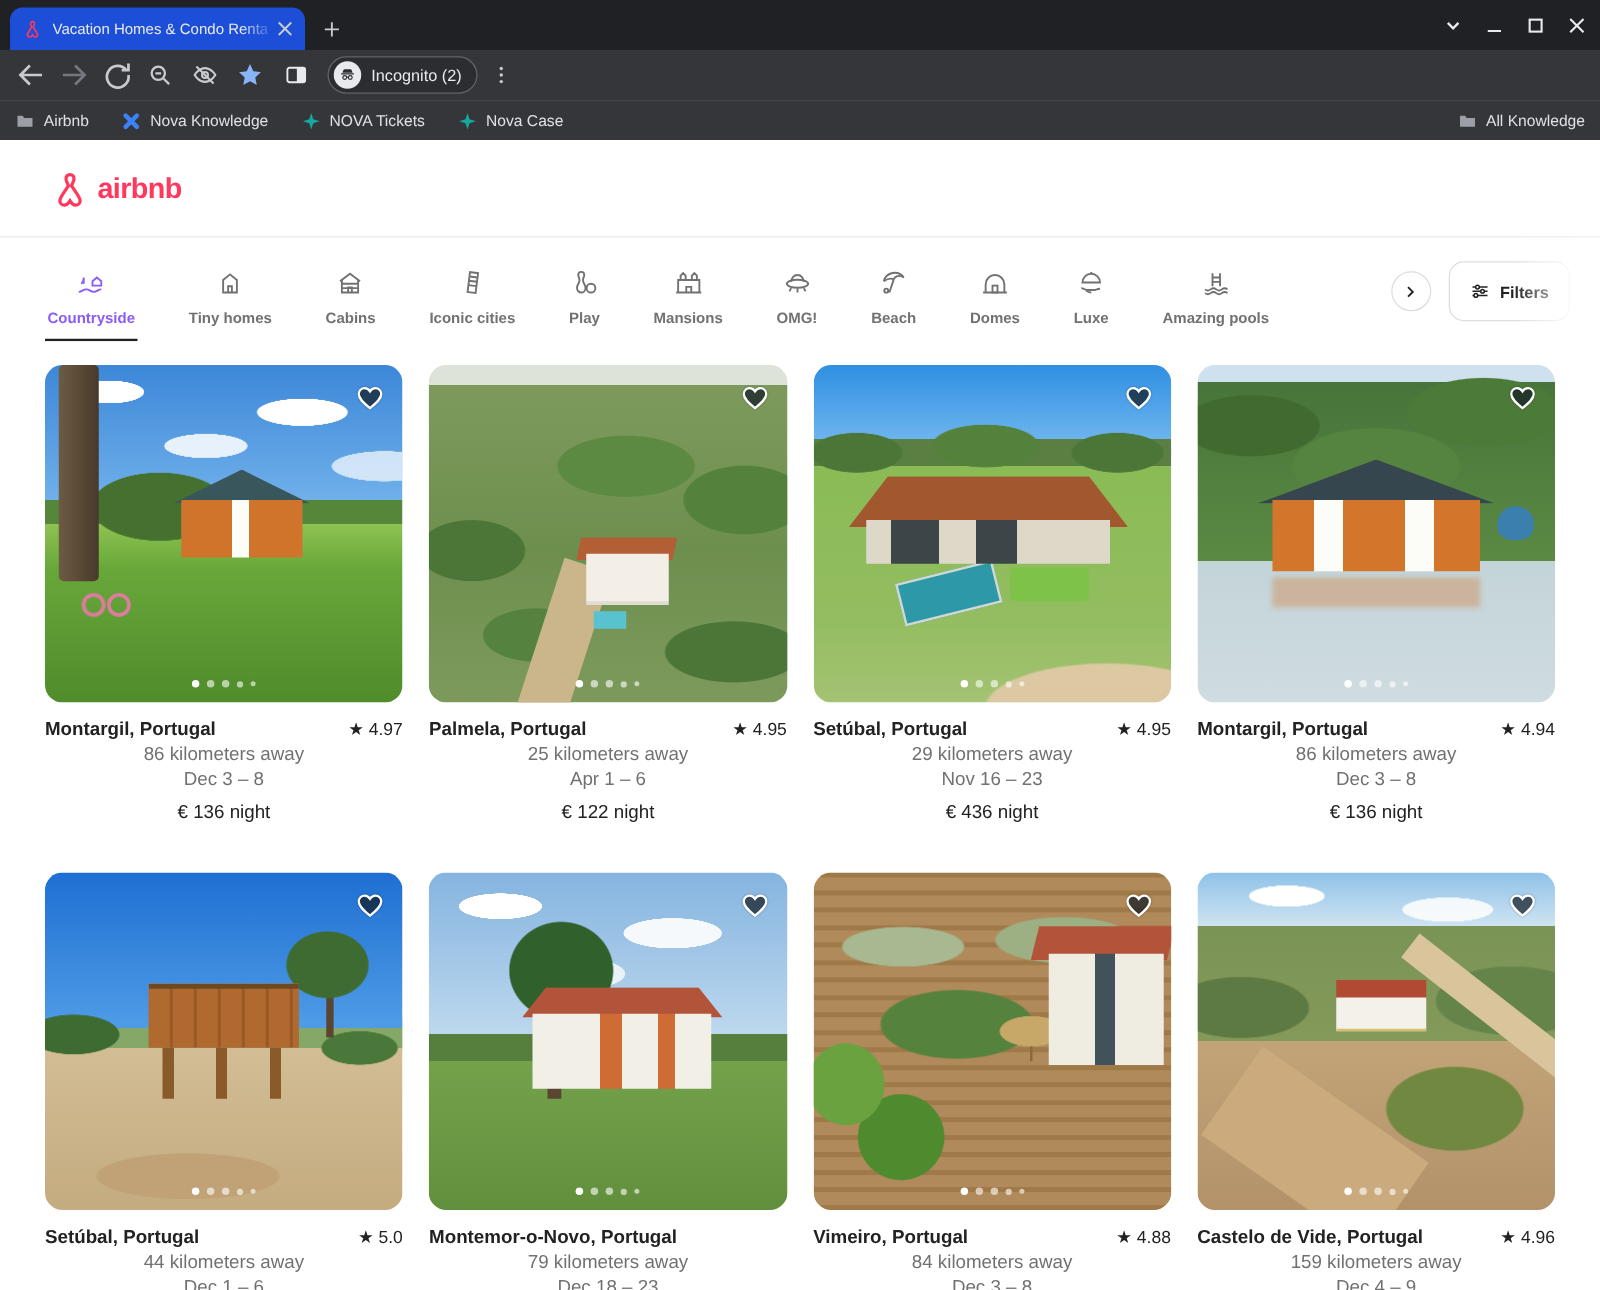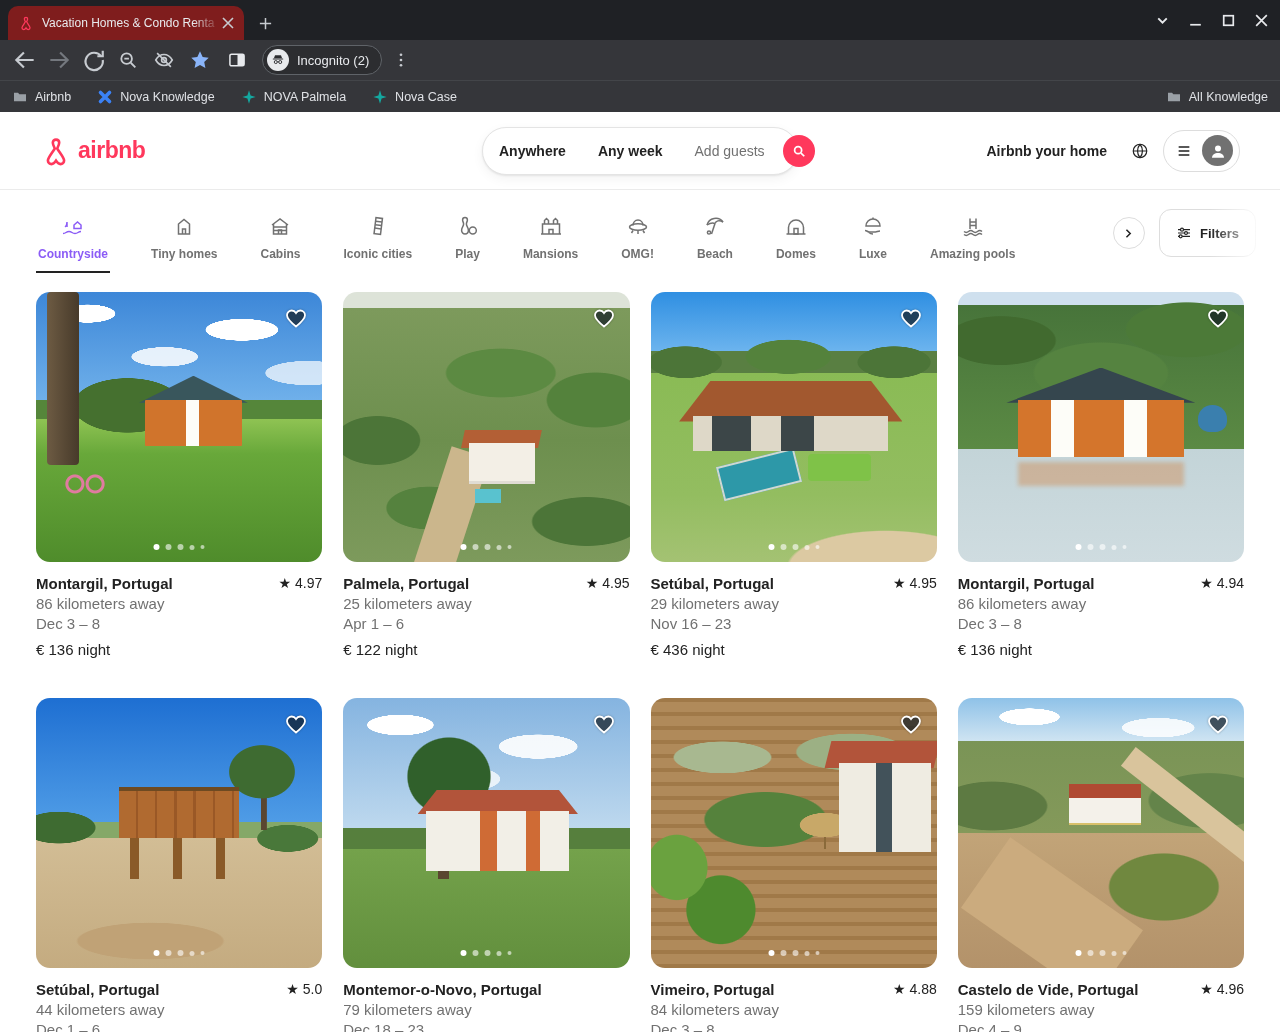--- a/index.html
+++ b/index.html
@@ -1,21 +1,21 @@
 <!DOCTYPE html>
 <html><head>
 <meta charset="utf-8">
 <style>
   * { box-sizing: border-box; margin: 0; padding: 0; }
   html,body { width:1280px; height:1032px; overflow:hidden; background:#fff;
     font-family:"Liberation Sans", sans-serif; }
 
   
   .tabstrip { height:40px; background:#1f2125; display:flex; align-items:flex-end; position:relative; }
-  .tab { width:236px; height:34px; background:#7f1d1d; border-radius:10px 10px 0 0;
+  .tab { width:236px; height:34px; background:#1d4ed8; border-radius:10px 10px 0 0;
     margin-left:8px; display:flex; align-items:center; padding:0 8px 0 10px; color:#e8eaed; }
   .favicon { width:16px; height:16px; flex:0 0 16px; }
   .favicon svg, .icon svg { display:block; width:100%; height:100%; }
   .tab-title { font-size:12px; margin-left:8px; white-space:nowrap; overflow:hidden; flex:1;
     -webkit-mask-image:linear-gradient(90deg,#000 85%,transparent 100%);
     mask-image:linear-gradient(90deg,#000 85%,transparent 100%); }
   .tab-close { width:16px; height:16px; color:#c7cbd0; cursor:pointer; }
   .newtab { width:26px; height:26px; margin:0 0 4px 8px; color:#c7cbd0; display:flex;
     align-items:center; justify-content:center; border-radius:50%; }
   .newtab svg{width:15px;height:15px;}
@@ -88,21 +88,21 @@
     display:flex; align-items:center; justify-content:center; margin:0 14px 14px 2px; flex:0 0 32px; }
   .cat-next svg { width:11px; height:11px; color:#222; }
   .filters-btn { height:48px; border:1px solid #ddd; border-radius:12px; background:#fff;
     display:flex; align-items:center; gap:8px; padding:0 16px; margin-bottom:14px; flex:0 0 auto; }
   .filters-btn .ficon { width:16px; height:16px; color:#222; }
   .filters-btn .flabel { font-size:13px; font-weight:600; color:#222; }
 
   
   .grid { padding:2px 36px 0; display:grid; grid-template-columns:repeat(4, 1fr);
     column-gap:21px; row-gap:40px; }
-  .card { position:relative; }
+  .card { position:relative;text-align:center; }
   .photo { height:270px; border-radius:14px; position:relative; overflow:hidden; }
   .photo > div { position:absolute; }
   .heart { position:absolute; top:14px; right:14px; width:24px; height:24px; color:rgba(20,30,40,.65); }
   .heart svg { filter:drop-shadow(0 0 1px rgba(0,0,0,.3)); }
   .dots { position:absolute; bottom:12px; left:50%; transform:translateX(-50%); display:flex;
     gap:6px; align-items:center; }
   .dot { width:6px; height:6px; border-radius:50%; background:#fff; opacity:.6; }
   .dot.d0 { opacity:1; }
   .dot.d3 { width:5px; height:5px; }
   .dot.d4 { width:4px; height:4px; }
@@ -358,21 +358,21 @@
             </svg>
           </span>
           <span>Nova Knowledge</span>
         </span>
         <span class="bm">
           <span class="icon">
             <svg viewBox="0 0 24 24" fill="#14a8a0">
               <path d="M12 2l2.4 7.6L22 12l-7.6 2.4L12 22l-2.4-7.6L2 12l7.6-2.4z"></path>
             </svg>
           </span>
-          <span>NOVA Palmela</span>
+          <span>NOVA Tickets</span>
         </span>
         <span class="bm">
           <span class="icon">
             <svg viewBox="0 0 24 24" fill="#14a8a0">
               <path d="M12 2l2.4 7.6L22 12l-7.6 2.4L12 22l-2.4-7.6L2 12l7.6-2.4z"></path>
             </svg>
           </span>
           <span>Nova Case</span>
         </span>
       </span>
@@ -390,59 +390,20 @@
 
 <div class="page">
   <div class="ab-header">
     <div class="logo">
       <span class="mark icon">
           <svg viewBox="0 0 32 32" fill="none" stroke="#FF385C" stroke-width="2.6">
             <path d="M16 4.6c1.9 0 3.2 1.4 3.2 3.2 0 1.5-.9 3.5-2 5.7 2.7 4.4 6.9 9.4 6.9 12 0 2.1-1.6 3.6-3.6 3.6-1.9 0-3.3-1.4-4.5-3.4-1.2 2-2.6 3.4-4.5 3.4-2 0-3.6-1.5-3.6-3.6 0-2.6 4.2-7.6 6.9-12-1.1-2.2-2-4.2-2-5.7 0-1.8 1.3-3.2 3.2-3.2z"></path>
           </svg>
         </span>
       <span class="word">airbnb</span>
-    </div>
-    <div class="search-pill">
-      <span class="sp-item">Anywhere</span>
-      <span class="sp-div"></span>
-      <span class="sp-item">Any week</span>
-      <span class="sp-div"></span>
-      <span class="sp-item gray">Add guests</span>
-      <span class="sp-search">
-        <span class="icon" style="width:14px;height:14px;">
-            <svg viewBox="0 0 24 24" stroke="currentColor" stroke-width="3" fill="none">
-              <circle cx="10.5" cy="10.5" r="6"></circle>
-              <path d="M15.5 15.5L21 21"></path>
-            </svg>
-          </span>
-      </span>
-    </div>
-    <div class="hdr-right">
-      <span class="host-link">Airbnb your home</span>
-      <span class="globe icon">
-          <svg viewBox="0 0 24 24" stroke="currentColor" stroke-width="1.6" fill="none">
-            <circle cx="12" cy="12" r="9"></circle>
-            <path d="M3 12h18M12 3a14 14 0 0 1 0 18M12 3a14 14 0 0 0 0 18"></path>
-          </svg>
-        </span>
-      <div class="user-pill">
-        <span class="ham icon">
-            <svg viewBox="0 0 24 24" stroke="currentColor" stroke-width="2" fill="none">
-              <path d="M4 6h16M4 12h16M4 18h16"></path>
-            </svg>
-          </span>
-        <span class="ava">
-          <span class="icon" style="width:18px;height:18px;">
-              <svg viewBox="0 0 24 24" fill="currentColor">
-                <circle cx="12" cy="8.5" r="4"></circle>
-                <path d="M4 21c0-4 3.6-6.5 8-6.5s8 2.5 8 6.5z"></path>
-              </svg>
-            </span>
-        </span>
-      </div>
     </div>
   </div>
 
   <div class="catbar">
     <div class="cats" id="cats-container">
         <div class="cat active">
           <span class="cicon icon">
             <svg viewBox="0 0 24 24" stroke="currentColor" stroke-width="1.5" fill="none">
               <path d="M2 19.5c3 0 3-2 6-2s3 2 6 2 3-2 6-2"></path>
               <path d="M13 11l3.5-3L20 11v3.5h-7z"></path>

